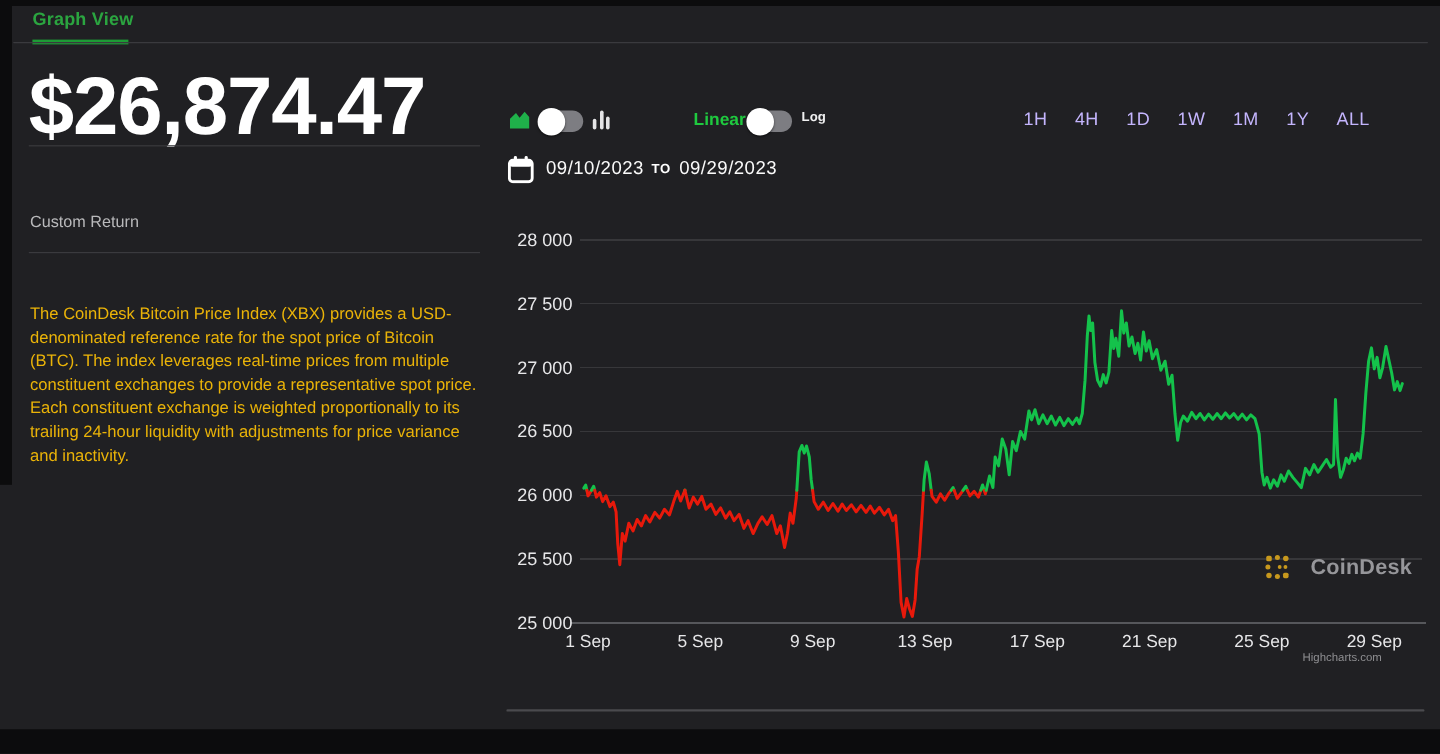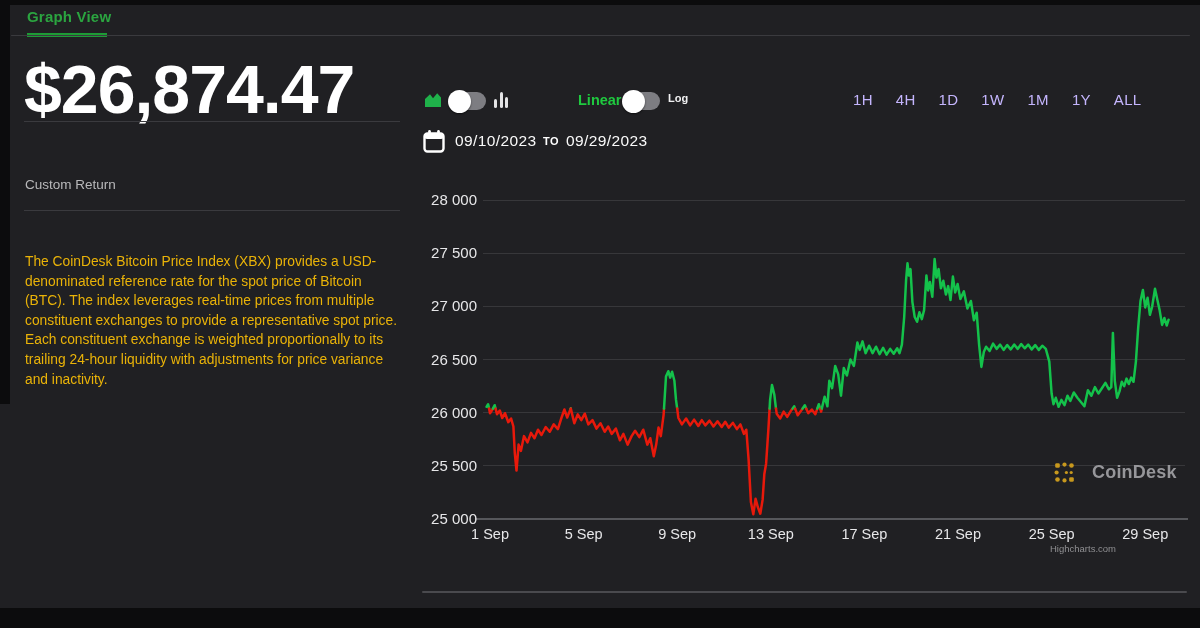--- a/index.html
+++ b/index.html
@@ -43,21 +43,21 @@
   .cal{position:absolute;left:1px;top:1px;width:22px;height:23px;cursor:pointer;}
   .date-text{position:absolute;top:3px;font-size:15.5px;color:#fafafa;letter-spacing:.4px;cursor:pointer;}
   .d1{left:33px;} .d2{left:144px;}
   .date-to{position:absolute;left:121px;top:6px;font-size:11px;font-weight:bold;color:#ffffff;letter-spacing:.5px;}
 
   
   .chart-wrap{position:absolute;left:422px;top:185px;width:768px;height:385px;}
   .chart-wrap svg{display:block;}
   .watermark{position:absolute;left:1053px;top:461px;display:flex;align-items:center;gap:16px;}
   .wm-text{font-size:18px;font-weight:bold;color:#96969a;letter-spacing:.2px;}
-  .credit{position:absolute;left:1050px;top:543px;width:137px;text-align:left;font-size:9.5px;color:#8f8f92;cursor:pointer;}
+  .credit{position:absolute;left:1050px;top:543px;width:137px;text-align:center;font-size:9.5px;color:#8f8f92;cursor:pointer;}
   .chart-bottom-divider{position:absolute;left:422px;top:591px;width:765px;height:2px;background:#4a4a4e;border-radius:2px;}
 </style>
 </head>
 <body>
 
 <div class="stage">
 
   <div class="tab">
     <span class="tab-label">Graph View</span>
     <div class="tab-underline"></div>

